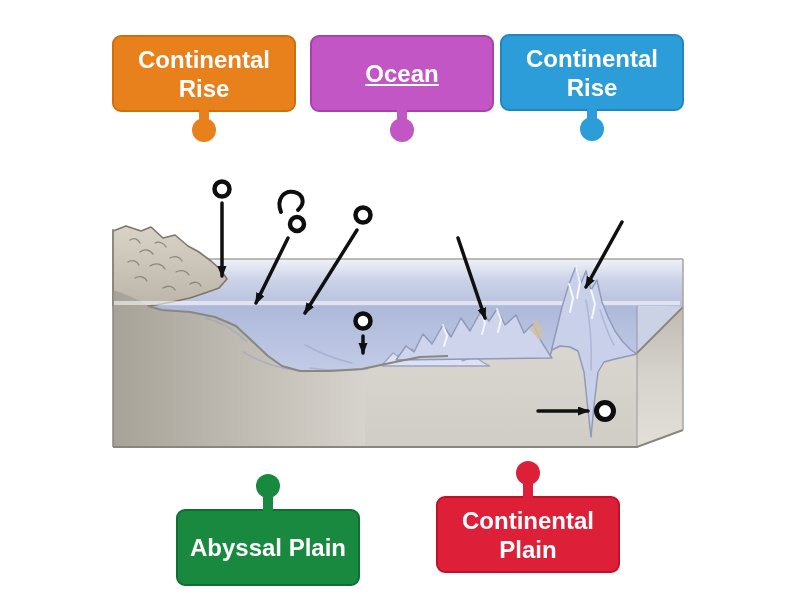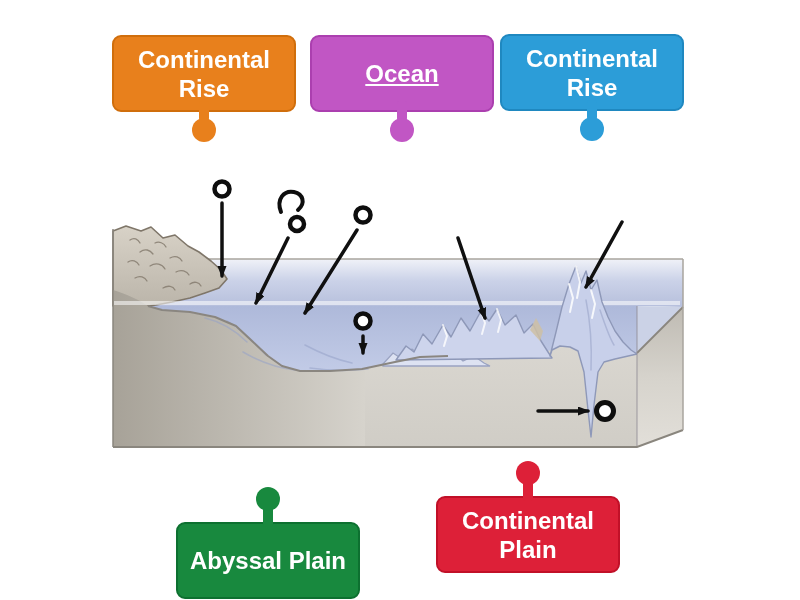--- a/index.html
+++ b/index.html
@@ -15,21 +15,21 @@
   .pin-stem,.pin-dot{position:absolute;background:var(--c);}
   .pin-stem{left:calc(50% - 5px);width:10px;height:20px;border-radius:3px;}
   .pin-dot{left:calc(50% - 12px);width:24px;height:24px;border-radius:50%;}
   .pin-down .pin-stem{top:64px;}
   .pin-down .pin-dot{top:81px;}
   .pin-up .pin-stem{top:-17px;}
   .pin-up .pin-dot{top:-37px;}
   .pos-rise{left:112px;top:35px;}
   .pos-trench{left:310px;top:35px;text-decoration:underline;}
   .pos-shelf{left:500px;top:34px;}
-  .pos-abyssal{left:176px;top:522px;}
+  .pos-abyssal{left:176px;top:509px;}
   .pos-slope{left:436px;top:496px;}
 </style>
 </head>
 <body>
 
 <div id="canvas">
 
   <svg id="diagram-svg" width="800" height="600" viewBox="0 0 800 600">
     <defs>
       <linearGradient id="gSurf" x1="0" y1="0" x2="0" y2="1">

